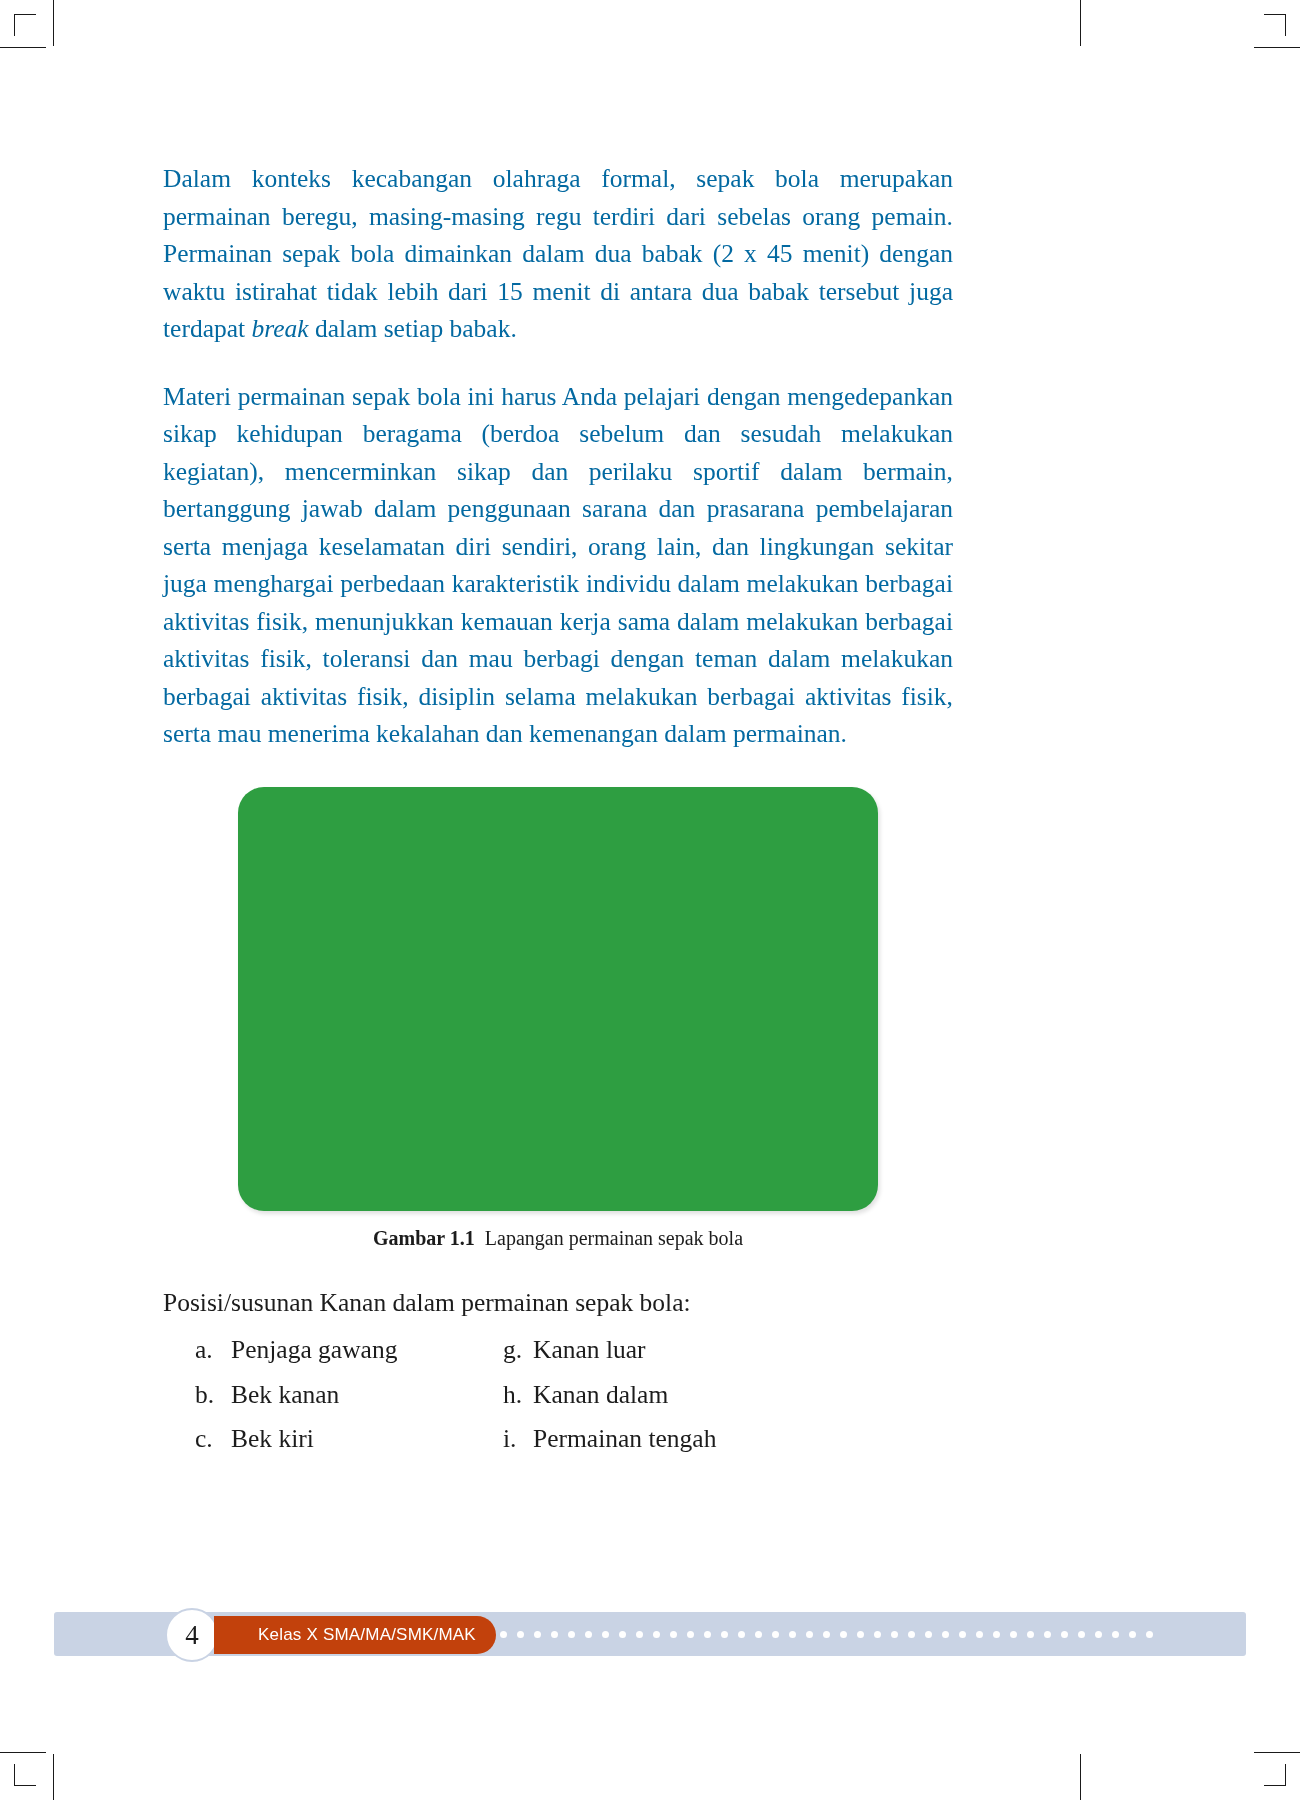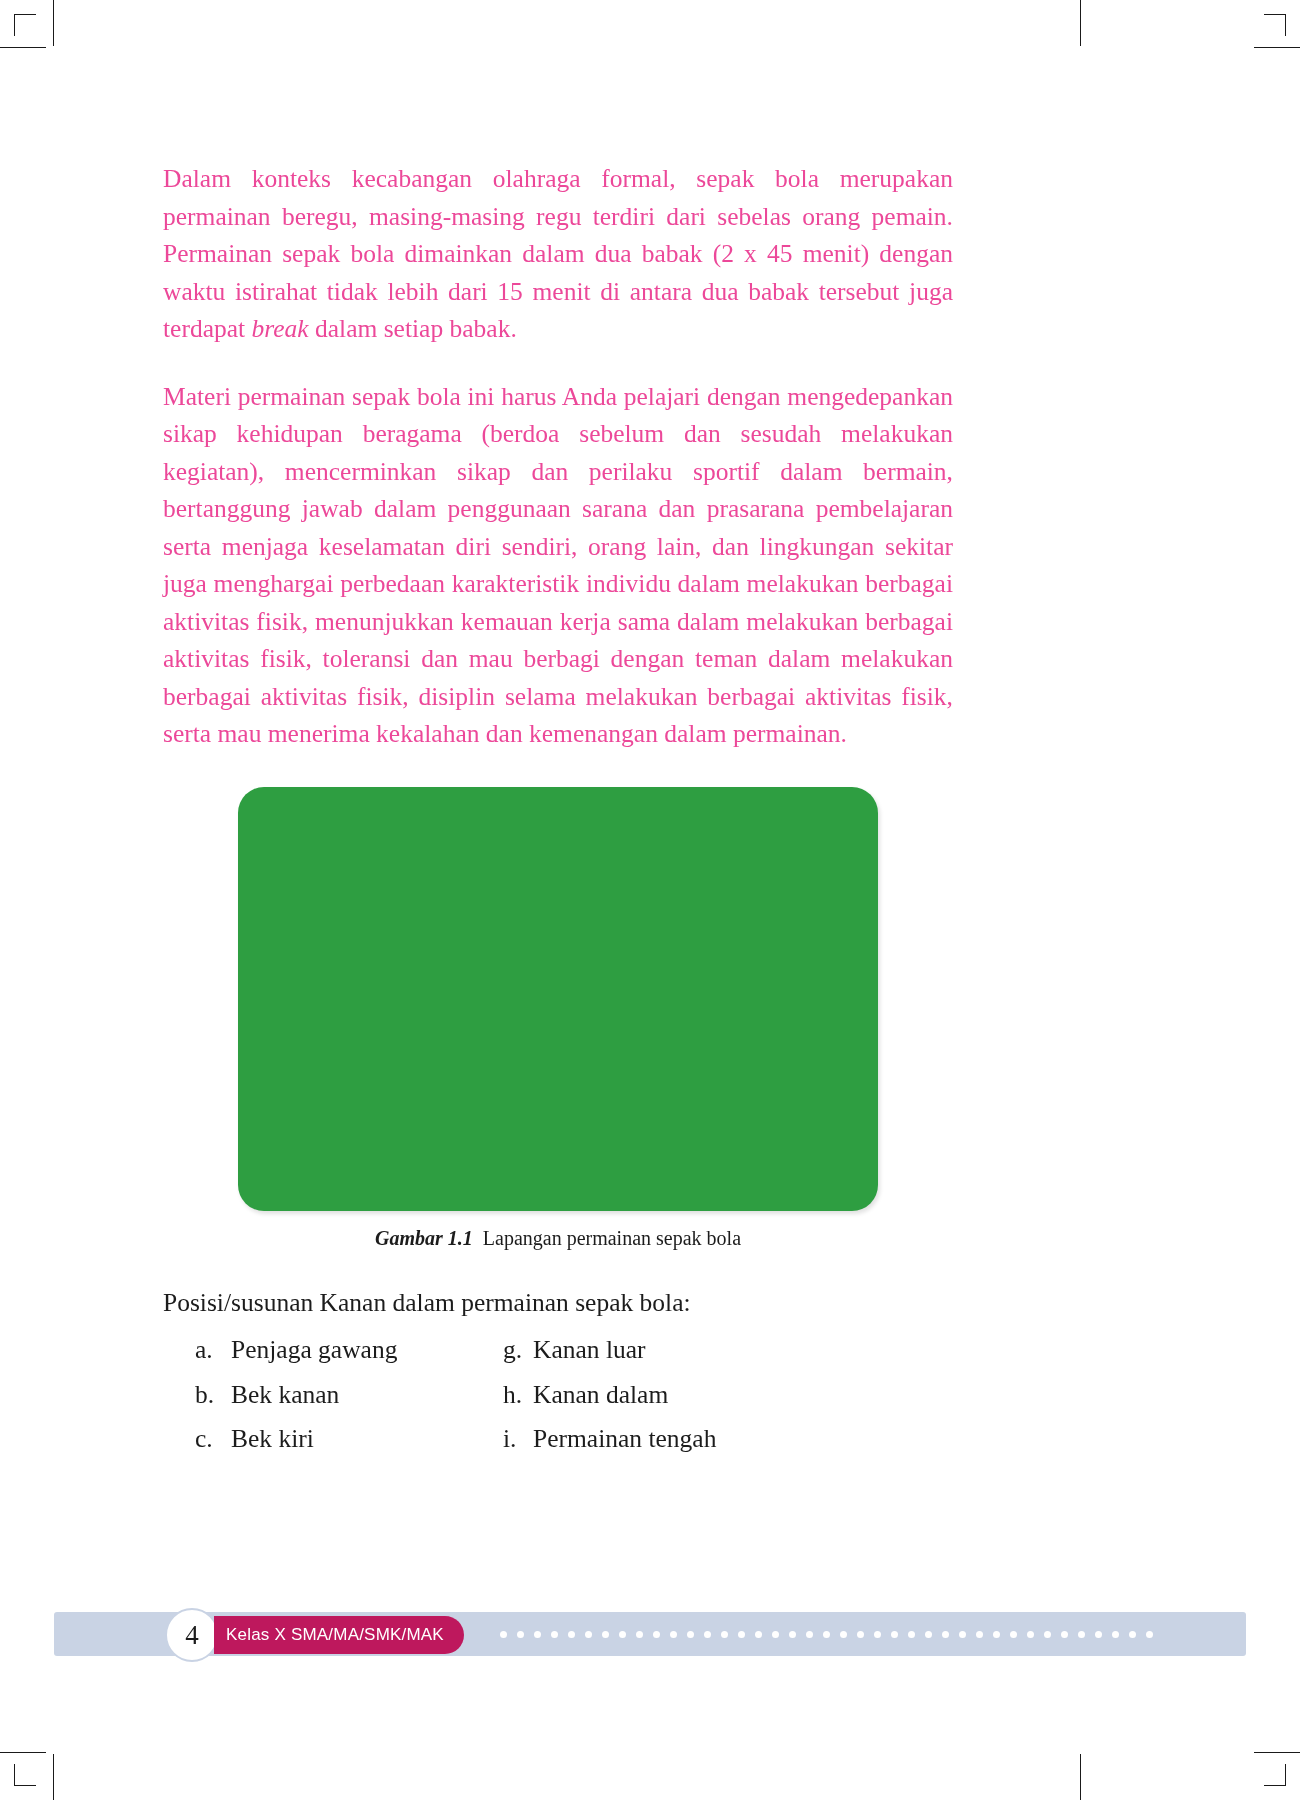--- a/index.html
+++ b/index.html
@@ -22,21 +22,21 @@
   .page {
     position:absolute;
     left:163px; top:0; width:790px; height:1800px;
   }
 
   .para {
     font-size:25.5px;
     line-height:37.5px;
     text-align:justify;
     text-justify:inter-word;
-    color:#ec4899;
+    color:#0369a1;
     margin:0;
     hyphens:none;
   }
   .para.first { margin-top:0; }
   .gap { height:30px; }
 
   em.ital { font-style:italic; }
 
   
   .figure-wrap {
@@ -56,21 +56,21 @@
     border-radius:26px;
     box-shadow:2px 3px 4px rgba(0,0,0,0.12);
   }
 
   .cap {
     margin-top:16px;
     text-align:center;
     font-size:20px;
     color:#1c1c1c;
   }
-  .cap b { font-weight:bold;font-style:italic; }
+  .cap b { font-weight:bold; }
 
   
   .lead {
     margin-top:34px;
     font-size:25.5px;
     line-height:37.5px;
     color:#1c1c1c;
   }
   .cols {
     margin-top:10px;
@@ -119,22 +119,22 @@
     background:#ffffff;
     border:2px solid #c9d3e4;
     display:flex; align-items:center; justify-content:center;
     font-size:27px; color:#1c1c1c;
     font-family:"Liberation Serif", serif;
   }
   .footer-tab {
     position:absolute;
     left:214px; top:1616px;
     height:38px;
-    padding:0 20px 0 12px;
-    background:#be185d;
+    padding:0 20px 0 44px;
+    background:#c2410c;
     color:#ffffff;
     font-family:"Liberation Sans", sans-serif;
     font-size:17px;
     display:flex; align-items:center;
     border-radius:0 19px 19px 0;
     letter-spacing:0.2px;
   }
 
   
   .pl { font-family:"Liberation Sans", sans-serif; fill:#ffffff; }

